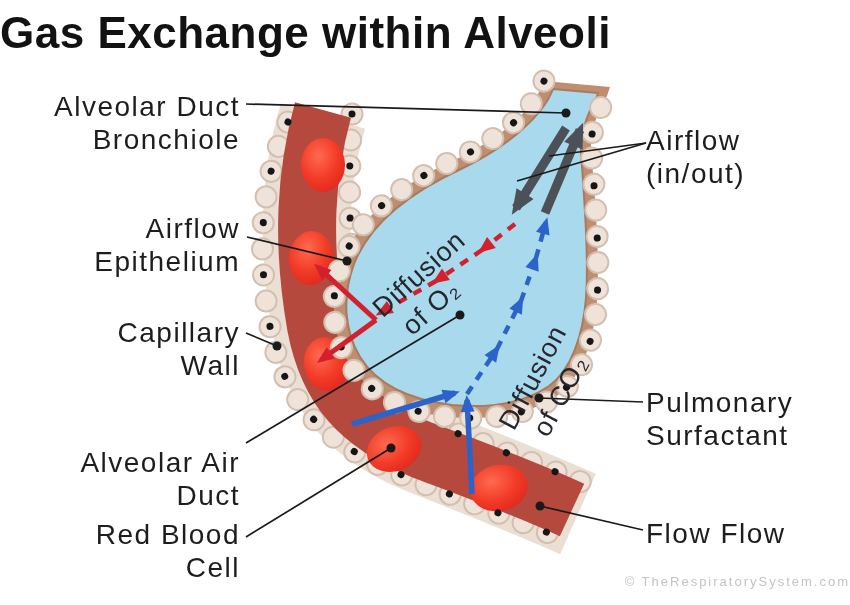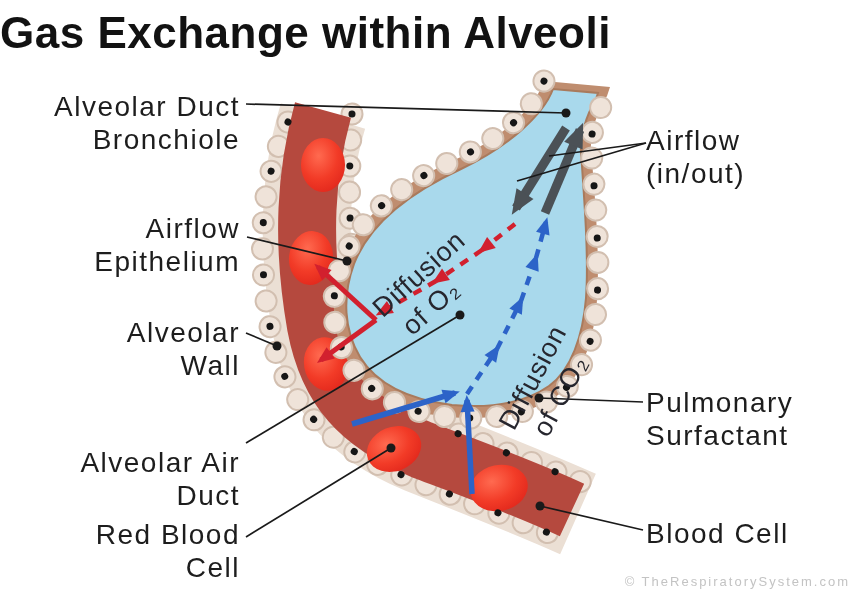--- a/index.html
+++ b/index.html
@@ -149,21 +149,21 @@
     <div>Alveolar Duct</div>
     <div>Bronchiole</div>
   </div>
 
   <div class="lbl lbl-left" style="top:212px">
     <div>Airflow</div>
     <div>Epithelium</div>
   </div>
 
   <div class="lbl lbl-left" style="top:316px">
-    <div>Alveolar</div>
+    <div>Capillary</div>
     <div>Wall</div>
   </div>
 
   <div class="lbl lbl-left" style="top:446px">
     <div>Alveolar Air</div>
     <div>Duct</div>
   </div>
 
   <div class="lbl lbl-left" style="top:518px">
     <div>Red Blood</div>
@@ -174,21 +174,21 @@
     <div>Airflow</div>
     <div>(in/out)</div>
   </div>
 
   <div class="lbl lbl-right" style="top:386px">
     <div>Pulmonary</div>
     <div>Surfactant</div>
   </div>
 
   <div class="lbl lbl-right" style="top:517px">
-    <div>Blood Cell</div>
+    <div>Flow Flow</div>
   </div>
 
   <div class="diff diff-o2">
     <div>Diffusion</div>
     <div class="line2">of O₂</div>
   </div>
 
   <div class="diff diff-co2">
     <div>Diffusion</div>
     <div class="line2">of CO₂</div>

